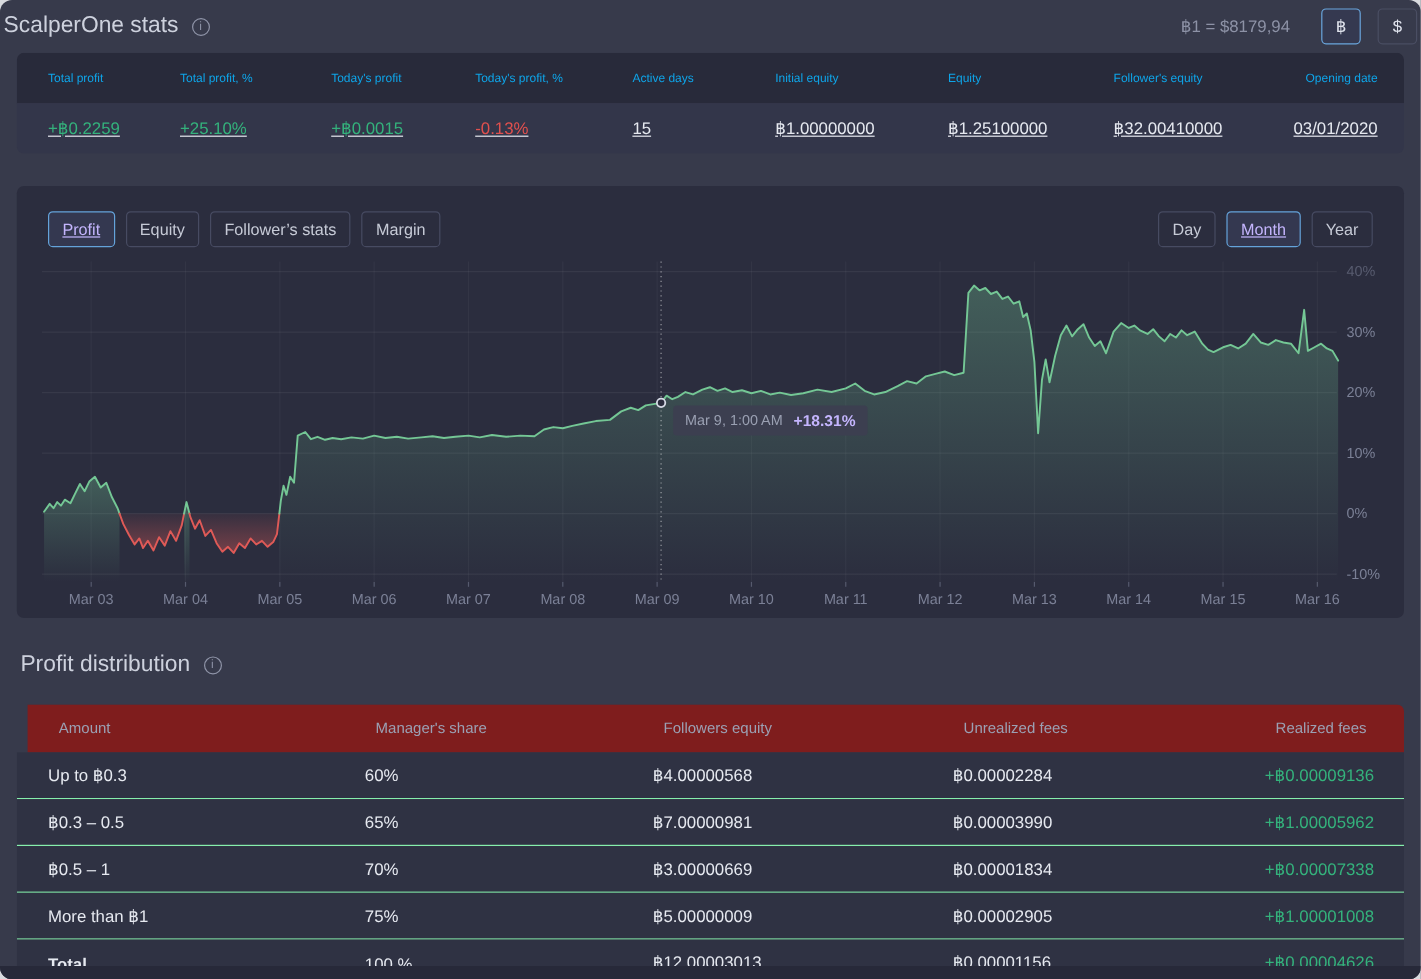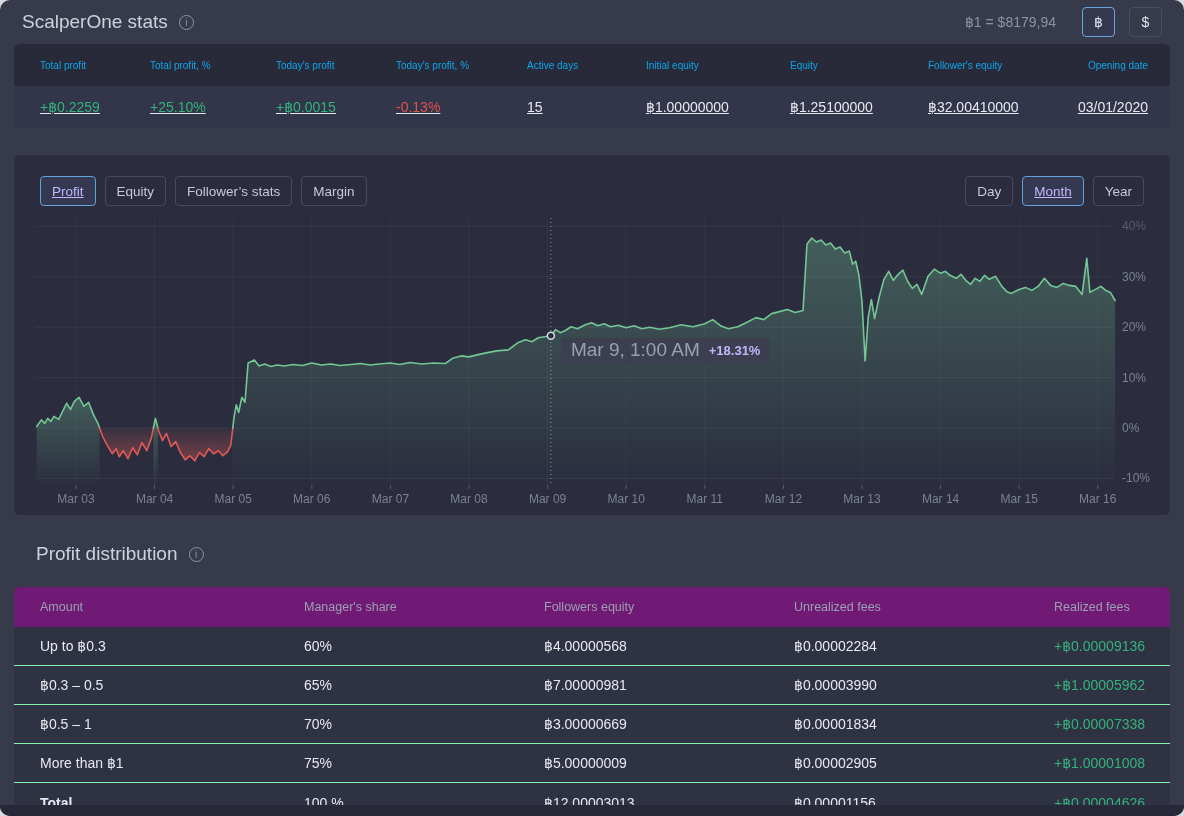--- a/index.html
+++ b/index.html
@@ -1,21 +1,21 @@
 <!DOCTYPE html>
 <html><head>
 <meta charset="utf-8">
 <style>
   * { box-sizing: border-box; margin: 0; padding: 0; }
   html,body { width:1184px; height:816px; }
   body { background:#d8dade; font-family:"Liberation Sans","DejaVu Sans",sans-serif; }
   .app { position:relative; width:1184px; height:816px; background:#373a4b; border-radius:10px; overflow:hidden; }
 
   
-  .topbar { height:44px; display:flex; align-items:center; padding:0 22px; }
+  .topbar { height:44px; display:flex; align-items:center; padding:0 3px; }
   .page-title { font-size:19px; font-weight:400; color:#cdd1dd; display:flex; align-items:center; gap:11px; }
   .info-icon { width:15px; height:15px; border:1px solid #8f94a8; border-radius:50%; display:inline-flex;
                align-items:center; justify-content:center; font-size:10px; color:#8f94a8; font-style:normal; }
   .info-icon::after { content:"i"; }
   .topbar-right { margin-left:auto; display:flex; align-items:center; gap:14px; }
   .rate-label { color:#8d92a6; font-size:14px; margin-right:12px; }
   .cur-btn { width:33px; height:30px; border-radius:4px; border:1px solid #4a4e63; background:#30334400;
              color:#dfe2ec; font-size:14px; cursor:pointer; font-family:inherit; }
   .cur-btn.active { border-color:#6aa6dd; background:#353950; }
 
@@ -33,29 +33,29 @@
   .chart-panel { position:relative; margin:27px 14px 0; height:360px; background:#2b2d3e; border-radius:6px; }
   .chart-toolbar { display:flex; justify-content:space-between; align-items:center; padding:21px 26px 0; }
   .btn-group { display:flex; gap:9px; }
   .tab-btn { height:30px; padding:0 11px; border:1px solid #474b62; border-radius:4px; background:transparent;
              color:#c6cad6; font-size:13.5px; cursor:pointer; font-family:inherit; white-space:nowrap; }
   .tab-btn.active { border-color:#64a3da; background:#343850; color:#c4b5fd;text-decoration:underline; }
   .chart-wrap { position:absolute; left:0; top:55px; width:1156px; height:300px; }
   .chart-wrap svg { display:block; }
   .chart-tooltip { position:absolute; display:flex; align-items:center; gap:9px; height:25px; padding:0 10px;
                    background:#3c3f50; border-radius:3px; white-space:nowrap; pointer-events:none; }
-  .chart-tooltip .tip-date { color:#9aa0b2; font-size:19px; }
+  .chart-tooltip .tip-date { color:#9aa0b2; font-size:12px; }
   .chart-tooltip .tip-value { color:#c4b5fd; font-size:13px; font-weight:bold; }
 
   
   .section-title { margin:17px 14px 11px; }
   .dist-panel { margin:0 14px; border-radius:6px 6px 0 0; overflow:hidden; }
   .dist-grid { display:grid; grid-template-columns:264px 240px 250px 260px 1fr; align-items:center;
                padding:0 22px 0 26px; white-space:nowrap; }
-  .dist-head { height:40px; background:#701a75; color:#9ba0b3; font-size:12.5px; }
+  .dist-head { height:40px; background:#7f1d1d; color:#9ba0b3; font-size:12.5px;margin-left:9px; }
   .dist-row { height:39px; background:#2f3243; color:#e6e9f0; font-size:14px; border-bottom:1px solid #86efac; }
   .dist-row:last-child { border-bottom:none; }
   .dist-row .cell-realized { color:#34b27c; }
   .dist-row.total-row .cell-amount { font-weight:bold; }
   .bottom-strip { position:absolute; left:0; right:0; bottom:0; height:11px; background:#272939; }
 </style>
 </head>
 <body>
 
 <div class="app">

